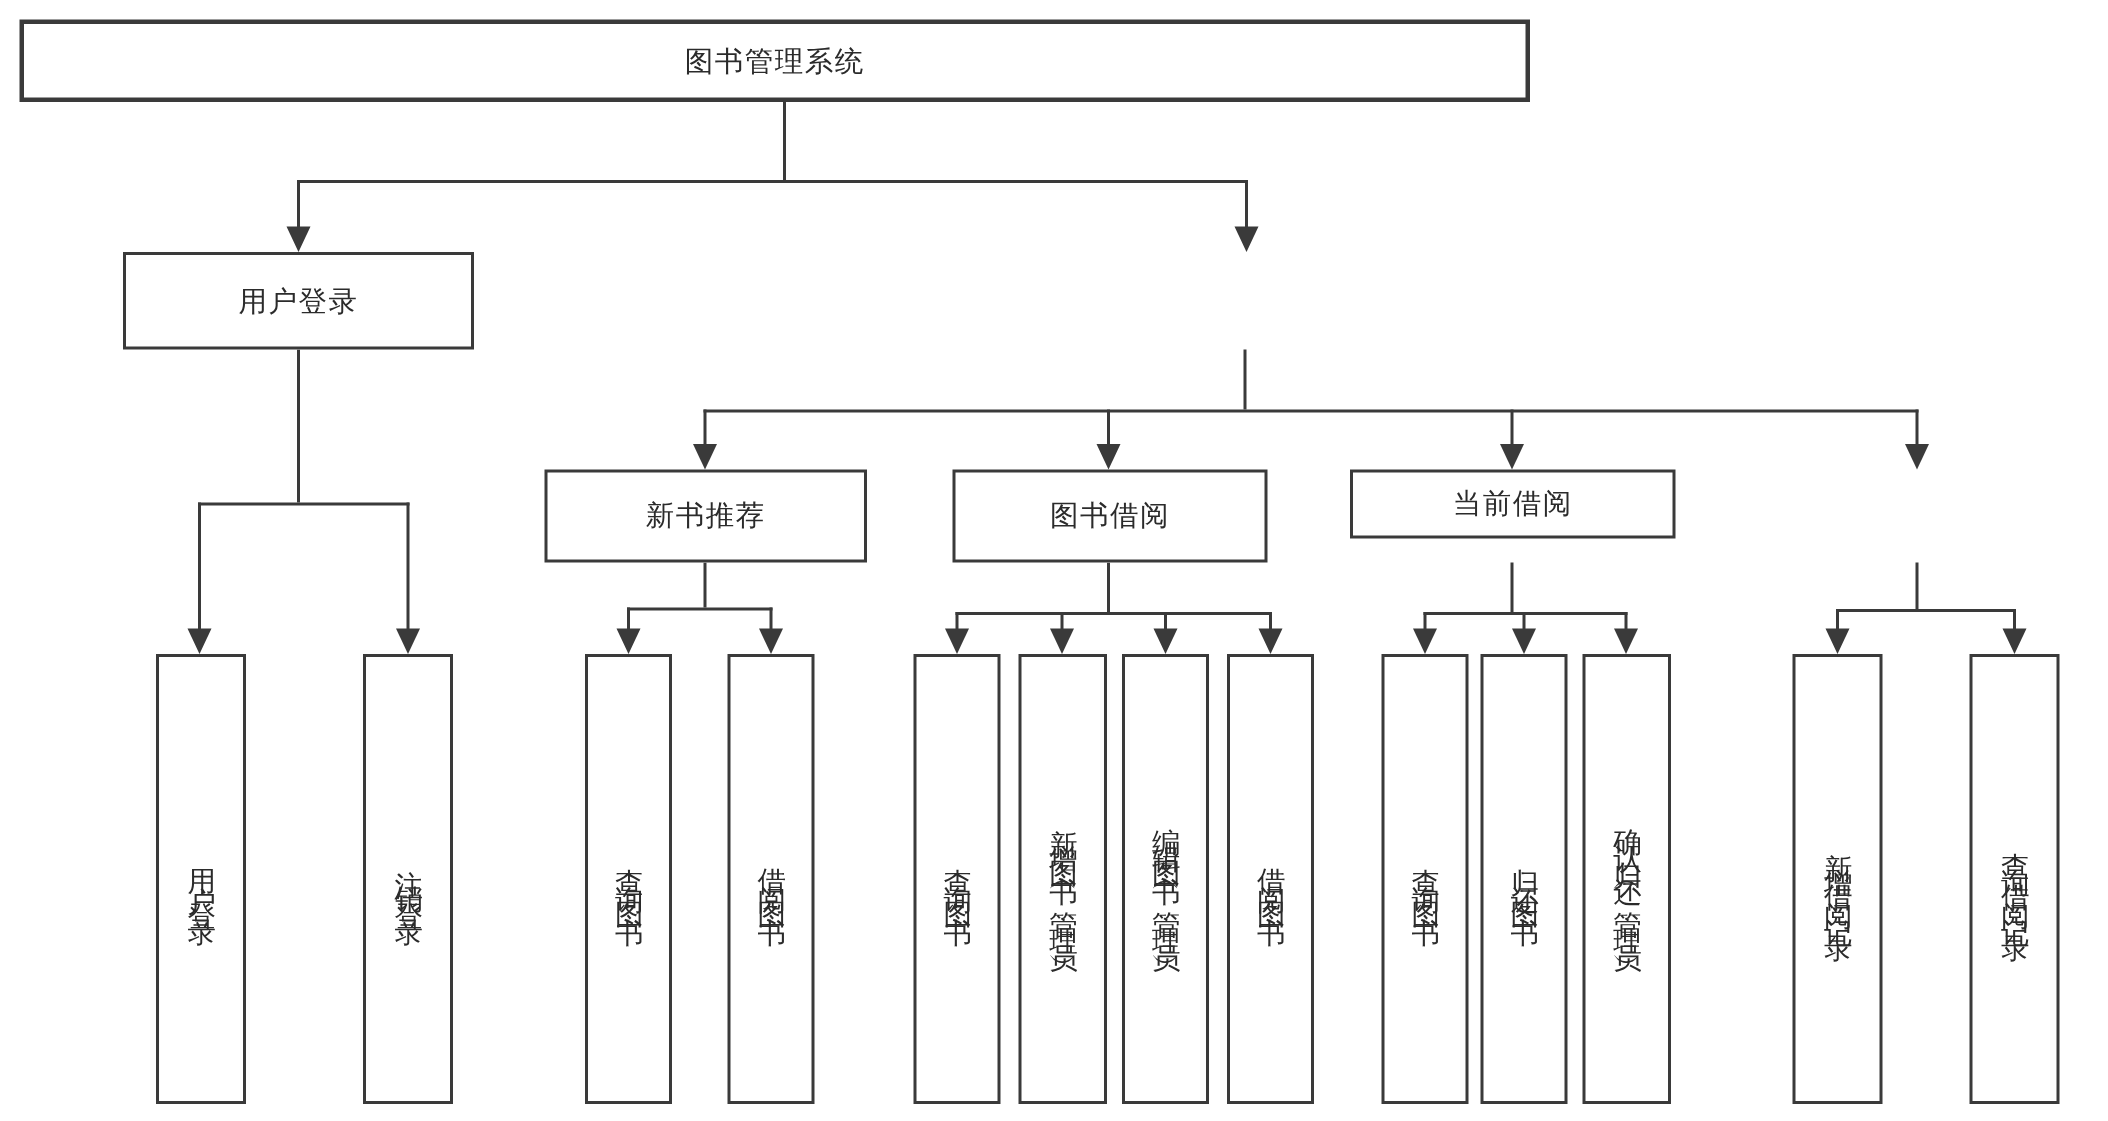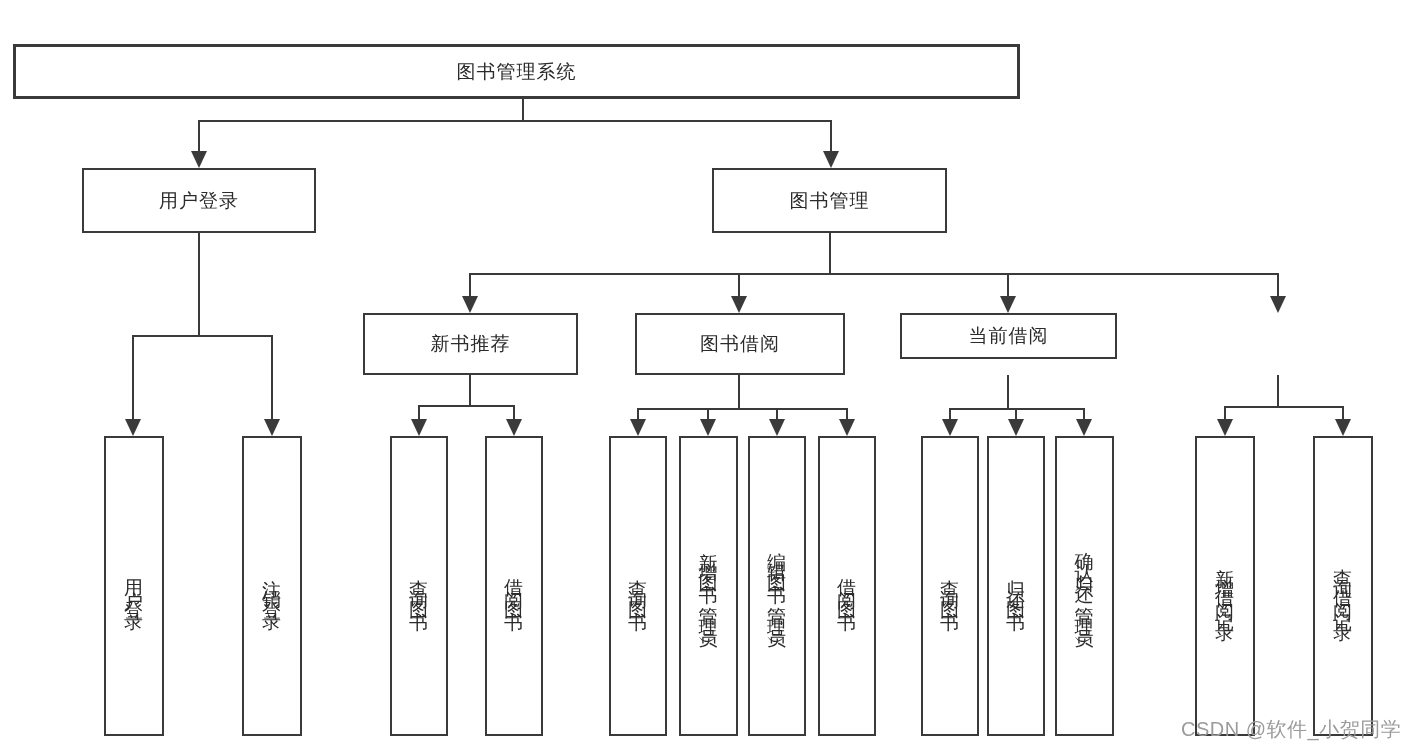--- a/index.html
+++ b/index.html
@@ -15,21 +15,21 @@
     box-sizing:border-box;
     background:#fff;
     border:2px solid var(--line,#3a3a3a);
     color:var(--text,#2b2b2b);
     display:flex;align-items:center;justify-content:center;
     font-size:19px;
     letter-spacing:1px;
     text-align:center;
     z-index:2;
   }
-  .box.root{border-width:3px;margin-top:31px;}
+  .box.root{border-width:3px;}
   .box.leaf{
     writing-mode:vertical-rl;
     text-orientation:mixed;
     font-size:19px;
     letter-spacing:11px;
     line-height:1;
     padding:8px 0;
   }
   .line{
     position:absolute;
@@ -55,21 +55,20 @@
   }
 </style>
 </head>
 <body>
 
 <div class="canvas">
 
   <div class="box root" style="left:13px;top:13px;width:1007px;height:55px">图书管理系统</div>
 
   <div class="box" style="left:82px;top:168px;width:234px;height:65px">用户登录</div>
-  <div class="box" style="left:712px;top:168px;width:235px;height:65px">图书管理</div>
 
   <div class="box" style="left:635px;top:313px;width:210px;height:62px">图书借阅</div>
   <div class="box" style="left:363px;top:313px;width:215px;height:62px">新书推荐</div>
   <div class="box" style="left:900px;top:313px;width:217px;height:46px">当前借阅</div>
 
   <div class="box leaf" style="left:104px;top:436px;width:60px;height:300px">用户登录</div>
   <div class="box leaf" style="left:242px;top:436px;width:60px;height:300px">注销登录</div>
 
   <div class="box leaf" style="left:390px;top:436px;width:58px;height:300px">查询图书</div>
   <div class="box leaf" style="left:485px;top:436px;width:58px;height:300px">借阅图书</div>
@@ -134,14 +133,13 @@
       <div class="arrow" style="left: 700px; top: 419px;"></div>
       <div class="arrow" style="left: 769px; top: 419px;"></div>
       <div class="arrow" style="left: 839px; top: 419px;"></div>
       <div class="arrow" style="left: 942px; top: 419px;"></div>
       <div class="arrow" style="left: 1008px; top: 419px;"></div>
       <div class="arrow" style="left: 1076px; top: 419px;"></div>
       <div class="arrow" style="left: 1217px; top: 419px;"></div>
       <div class="arrow" style="left: 1335px; top: 419px;"></div>
     </div>
 
-  <div class="watermark">CSDN @软件_小贺同学</div>
 </div>
 
 </body></html>

